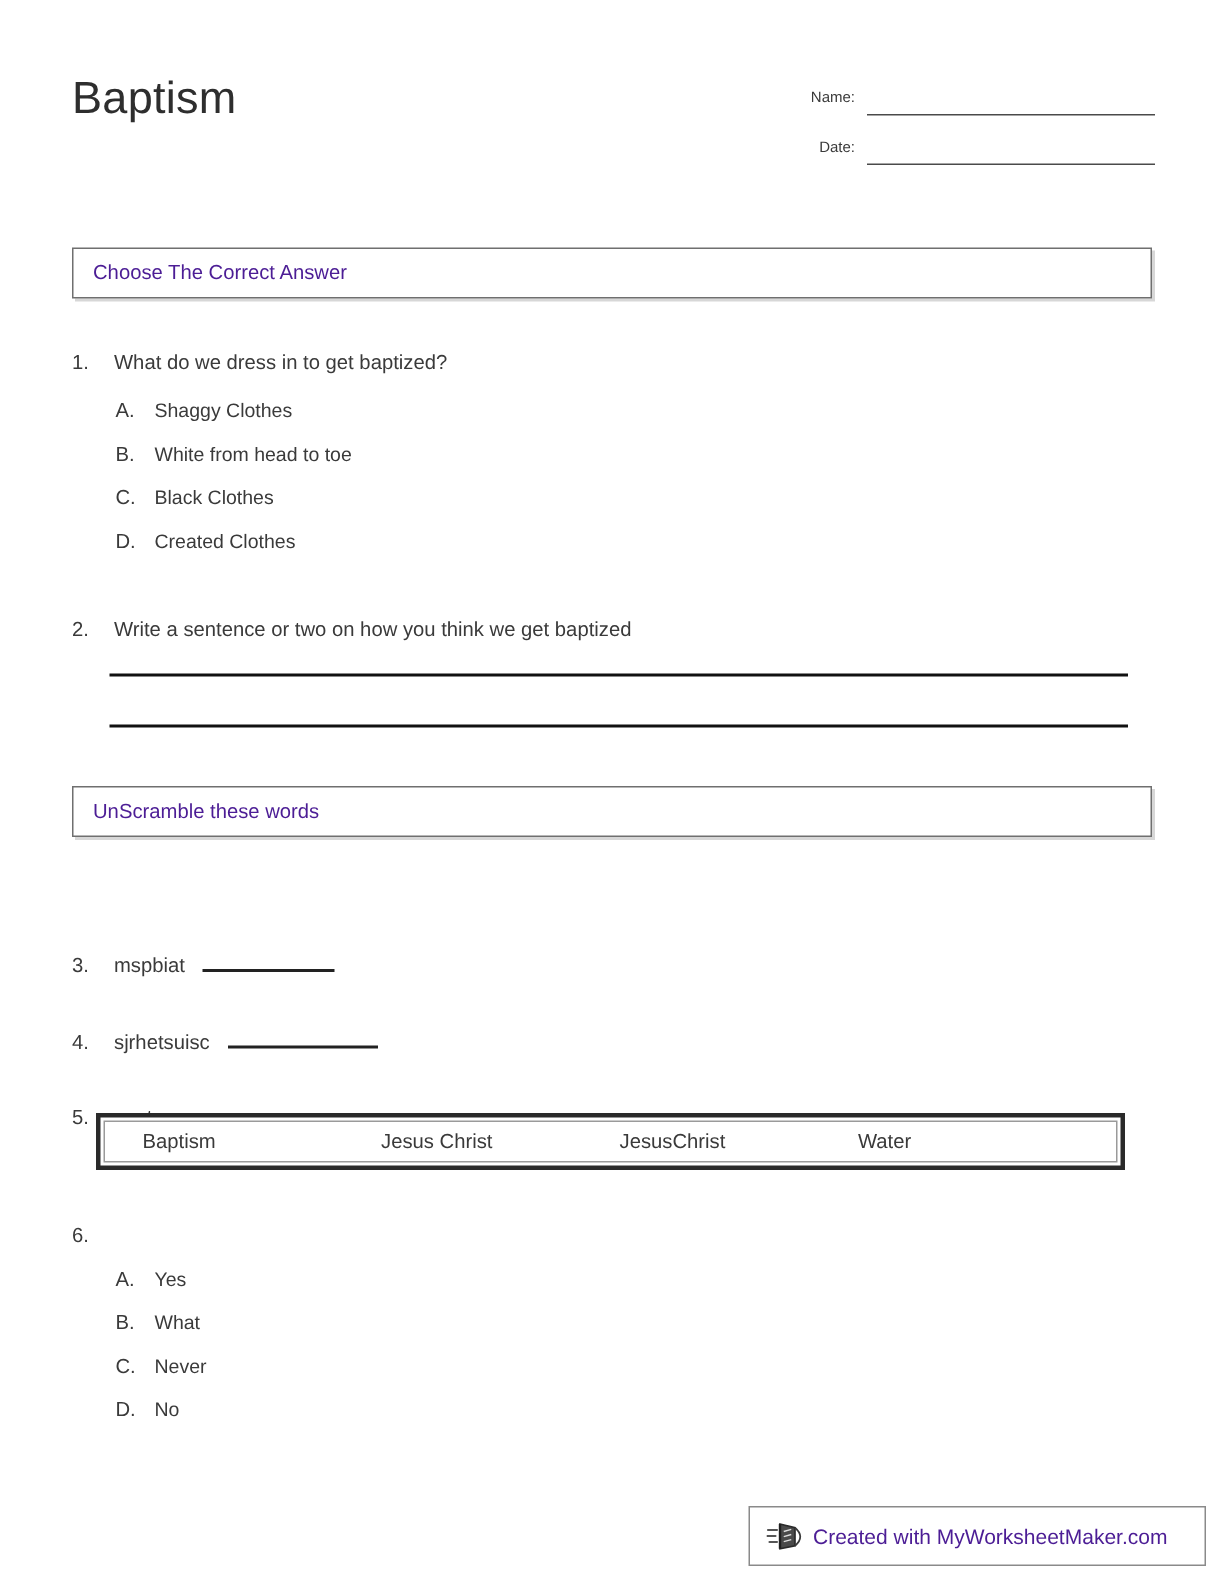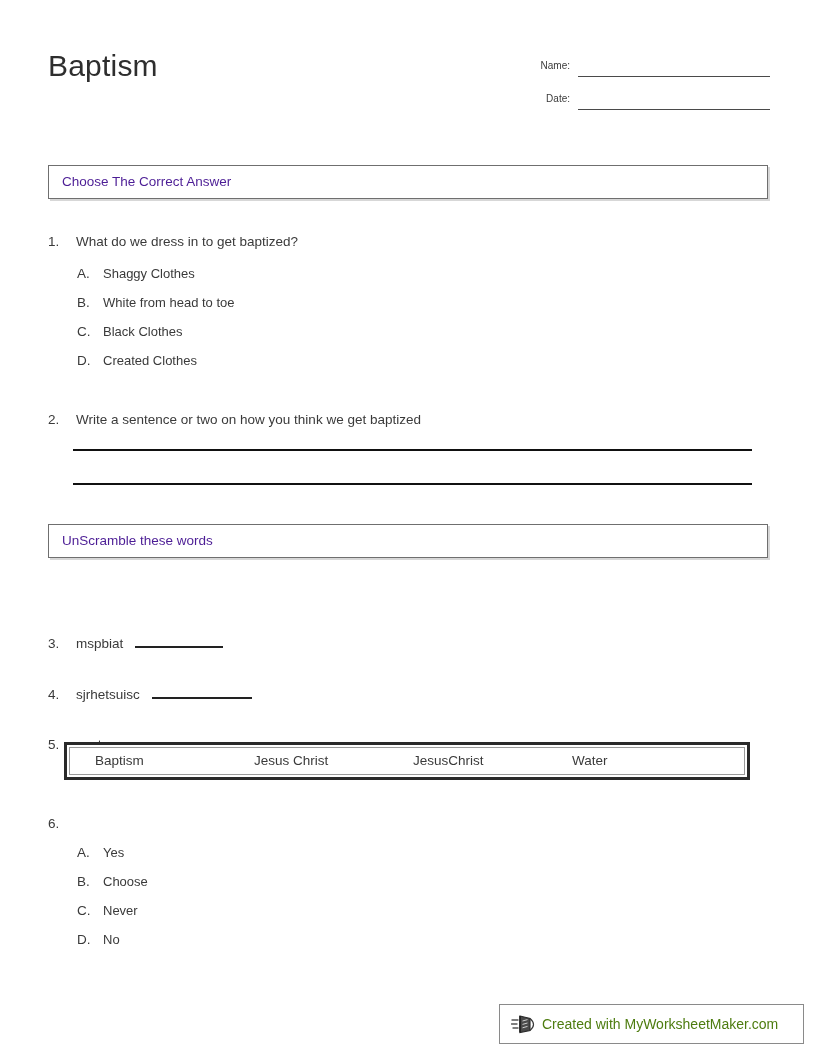--- a/index.html
+++ b/index.html
@@ -215,21 +215,21 @@
   }
   .footer-icon {
     margin-left: 11px;
     width: 26px;
     height: 22px;
     flex: 0 0 26px;
     display: block;
   }
   .footer-text {
     font-size: 14px;
-    color: #4d7c0f;
+    color: #4c1d95;
     margin-left: 5px;
     line-height: 20px;
     white-space: nowrap;
   }
 </style>
 </head>
 <body>
 
 <div class="page">
 
@@ -322,21 +322,21 @@
     <div class="q-head">
       <span class="q-num">6.</span>
     </div>
     <div class="options">
       <div class="option">
         <span class="opt-letter">A.</span>
         <span class="opt-text">Yes</span>
       </div>
       <div class="option">
         <span class="opt-letter">B.</span>
-        <span class="opt-text">Choose</span>
+        <span class="opt-text">What</span>
       </div>
       <div class="option">
         <span class="opt-letter">C.</span>
         <span class="opt-text">Never</span>
       </div>
       <div class="option">
         <span class="opt-letter">D.</span>
         <span class="opt-text">No</span>
       </div>
     </div>

